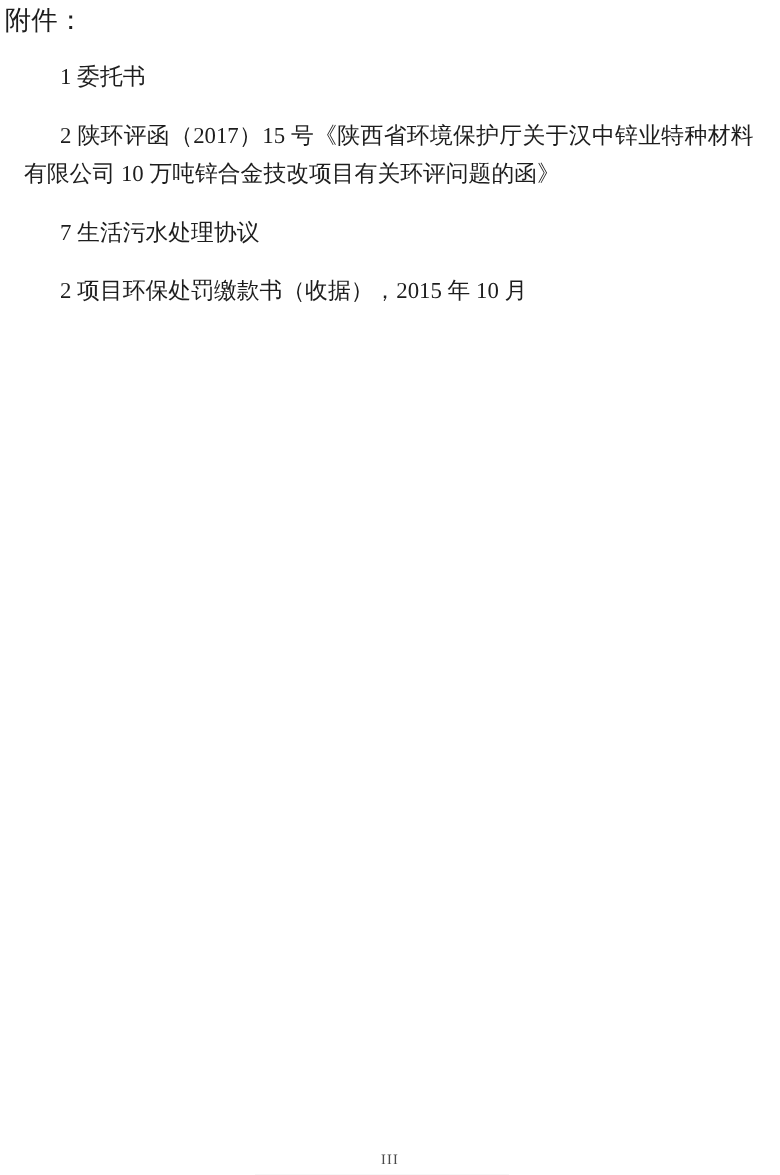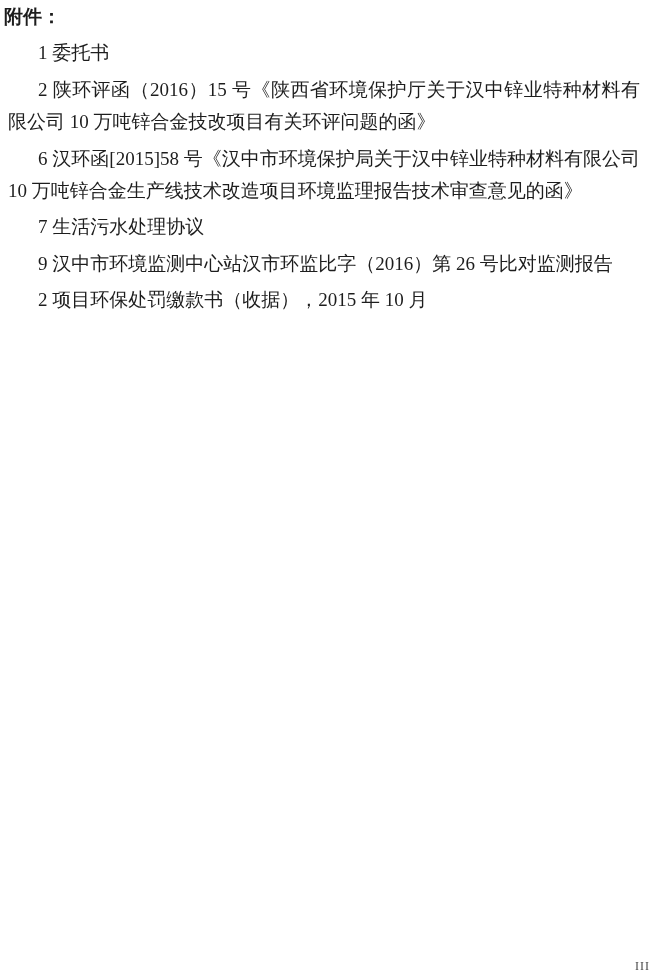--- a/index.html
+++ b/index.html
@@ -17,49 +17,47 @@
     font-family: "Liberation Serif", "DejaVu Serif", serif;
     overflow: hidden;
   }
   .content {
     padding: 1px 6px 0 4px;
     font-size: 19px;
     line-height: 32.4px;
   }
   .doc-heading {
     margin: 0;
-    font-size: 19px;
-    font-weight: bold;
+    font-size: 22px;
+    font-weight: normal;
     text-indent: 0;
   }
   .att-item {
-    margin: 4px;
+    margin: 16px;
     text-indent: 30px;
     text-align: justify;
     text-justify: inter-ideograph;
     word-break: break-all;
   }
   .page-footer {
     position: absolute;
     left: 0;
     bottom: 5px;
     width: 100%;
-    text-align: right;
+    text-align: center;
     font-size: 12px;
     letter-spacing: 1px;
     color: #4a4a4a;
   }
 </style>
 </head>
 <body>
 
 <div class="page">
   <div class="content">
     <p class="doc-heading">附件：</p>
     <p class="att-item">1 委托书</p>
-    <p class="att-item">2 陕环评函（2016）15 号《陕西省环境保护厅关于汉中锌业特种材料有限公司 10 万吨锌合金技改项目有关环评问题的函》</p>
-    <p class="att-item">6 汉环函[2015]58 号《汉中市环境保护局关于汉中锌业特种材料有限公司 10 万吨锌合金生产线技术改造项目环境监理报告技术审查意见的函》</p>
+    <p class="att-item">2 陕环评函（2017）15 号《陕西省环境保护厅关于汉中锌业特种材料有限公司 10 万吨锌合金技改项目有关环评问题的函》</p>
     <p class="att-item">7 生活污水处理协议</p>
-    <p class="att-item">9 汉中市环境监测中心站汉市环监比字（2016）第 26 号比对监测报告</p>
     <p class="att-item">2 项目环保处罚缴款书（收据），2015 年 10 月</p>
   </div>
   <div class="page-footer">III</div>
 </div>
 
 </body></html>

